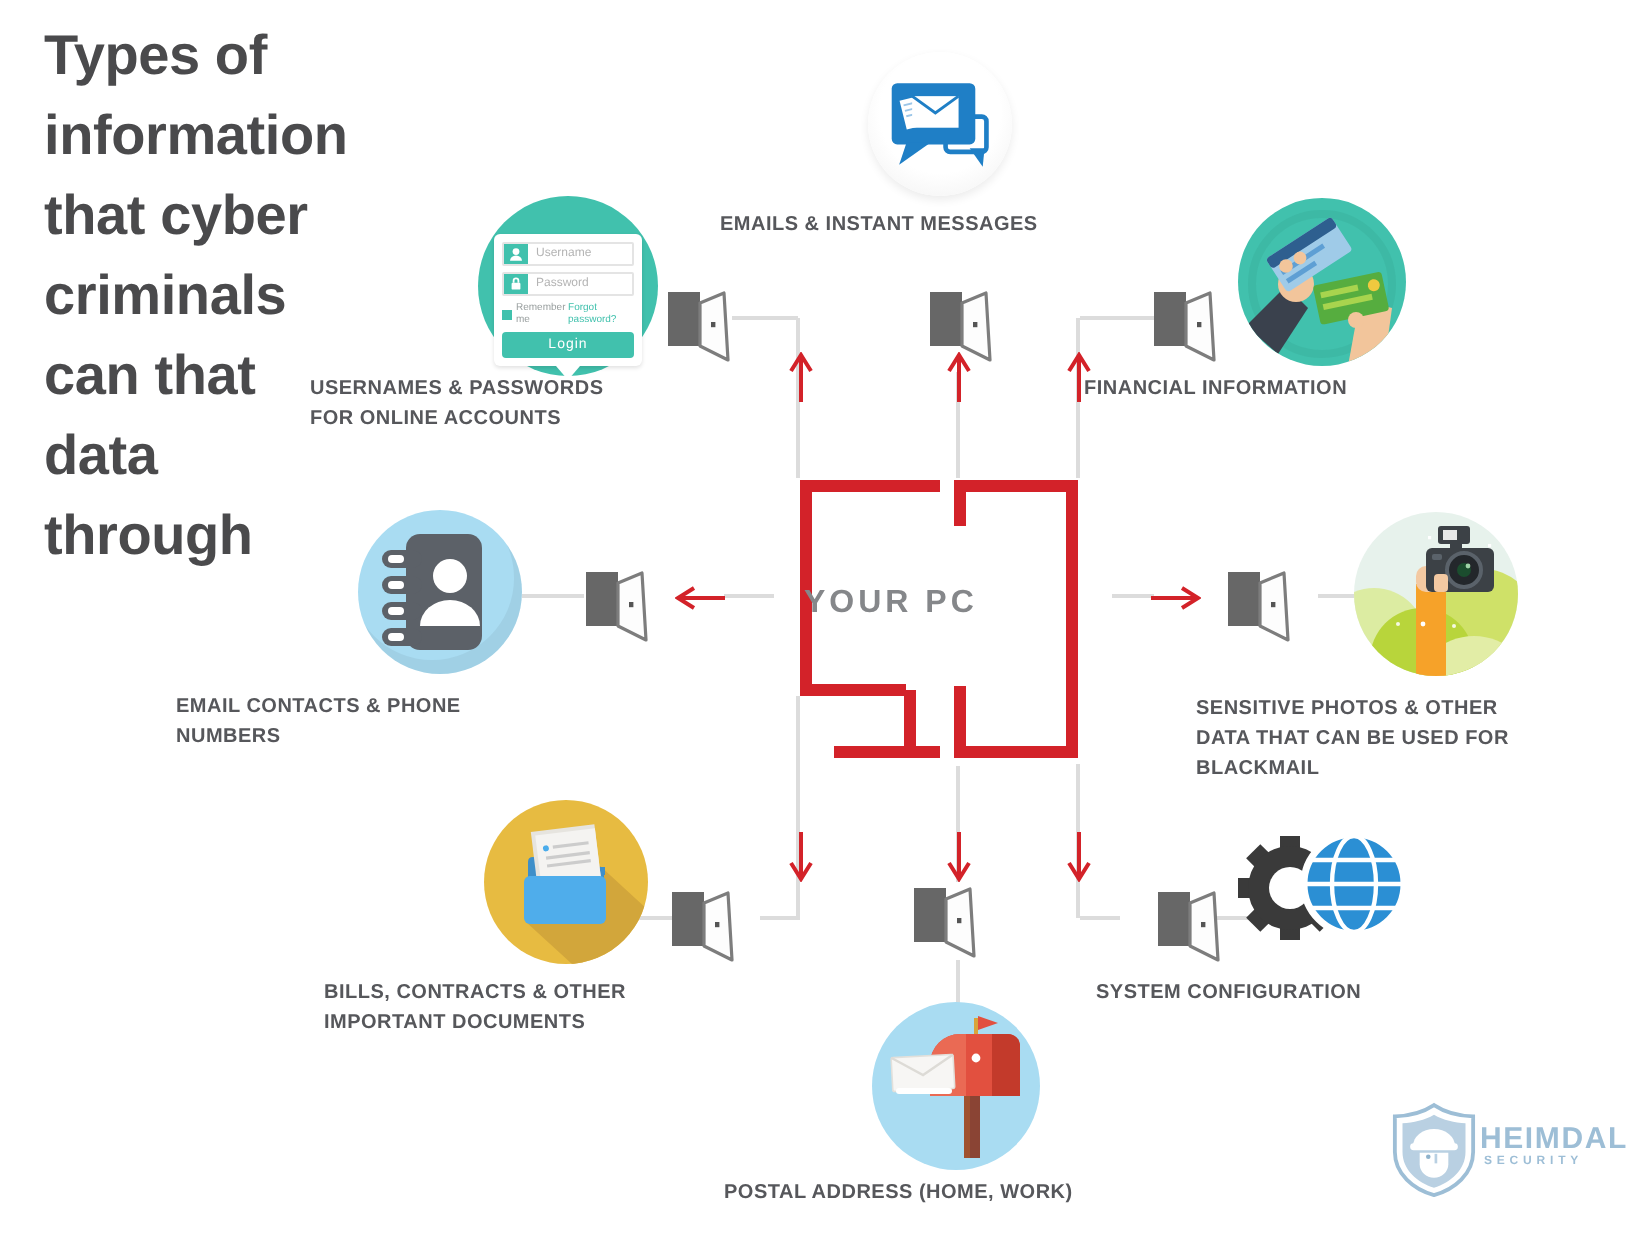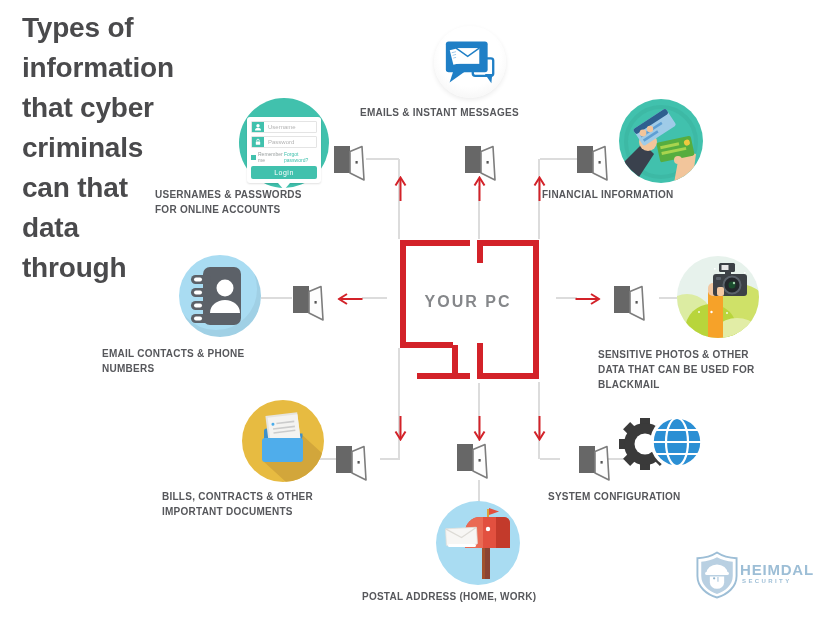--- a/index.html
+++ b/index.html
@@ -45,21 +45,21 @@
   .arrow.right svg{transform:rotate(90deg)}
   .arrow-shaft{stroke:var(--accent-red);stroke-width:2;fill:none}
   .door{width:31px;height:38px;z-index:5}
   .door-frame{fill:var(--door-dark)}
   .door-panel{fill:#fdfdfd;stroke:#7d7d7d;stroke-width:1.6;stroke-linejoin:round}
   .door-knob{fill:#555}
 
   
   .pc-svg{left:395px;top:235px}
   .pc-path{stroke:var(--accent-red);stroke-width:6;fill:none}
-  .pc-label{left:402px;top:293px;width:132px;text-align:center;font-size:16px;font-weight:700;
+  .pc-label{left:402px;top:293px;width:132px;font-size:16px;font-weight:700;
             color:var(--pc-text);letter-spacing:2px}
 
   
   .login-card{position:absolute;left:8px;top:19px;width:74px;background:#fff;border-radius:3px;
               padding:4px 4px 4px;box-shadow:0 1px 2px rgba(0,0,0,0.12)}
   .lf-field{display:flex;align-items:center;background:#fff;border:1px solid #e4e4e4;height:12px;
             margin-bottom:3px;border-radius:1px;overflow:hidden}
   .lf-ico{width:12px;height:12px;background:var(--teal);display:flex;align-items:center;justify-content:center;flex:none}
   .lf-ph{font-size:6px;color:#b4b4b4;padding-left:4px;white-space:nowrap}
   .lf-meta{display:flex;justify-content:space-between;align-items:center;margin:1px 0 3px;font-size:5px;line-height:6px}
@@ -289,21 +289,21 @@
       <g fill="#fff">
         <rect x="15" y="22.5" width="8" height="4" rx="2"></rect>
         <rect x="15" y="35.5" width="8" height="4" rx="2"></rect>
         <rect x="15" y="48.5" width="8" height="4" rx="2"></rect>
         <rect x="15" y="61.5" width="8" height="4" rx="2"></rect>
       </g>
       <circle cx="46" cy="33" r="8.5" fill="#fff"></circle>
       <path d="M31,58 a15,13 0 0 1 30,0 z" fill="#fff"></path>
     </svg>
   </div>
-  <div class="abs nlabel" style="left:102px;top:346px">
+  <div class="abs nlabel" style="left:88px;top:346px">
     <div>EMAIL CONTACTS &amp; PHONE</div>
     <div>NUMBERS</div>
   </div>
 
   <div class="abs circle c-photos">
     <svg width="82" height="82" viewBox="0 0 82 82">
       <circle cx="62" cy="60" r="32" fill="#cfe168"></circle>
       <circle cx="10" cy="64" r="26" fill="#dceca2"></circle>
       <circle cx="34" cy="74" r="26" fill="#b8d53b"></circle>
       <circle cx="60" cy="92" r="30" fill="#e2eda6"></circle>

